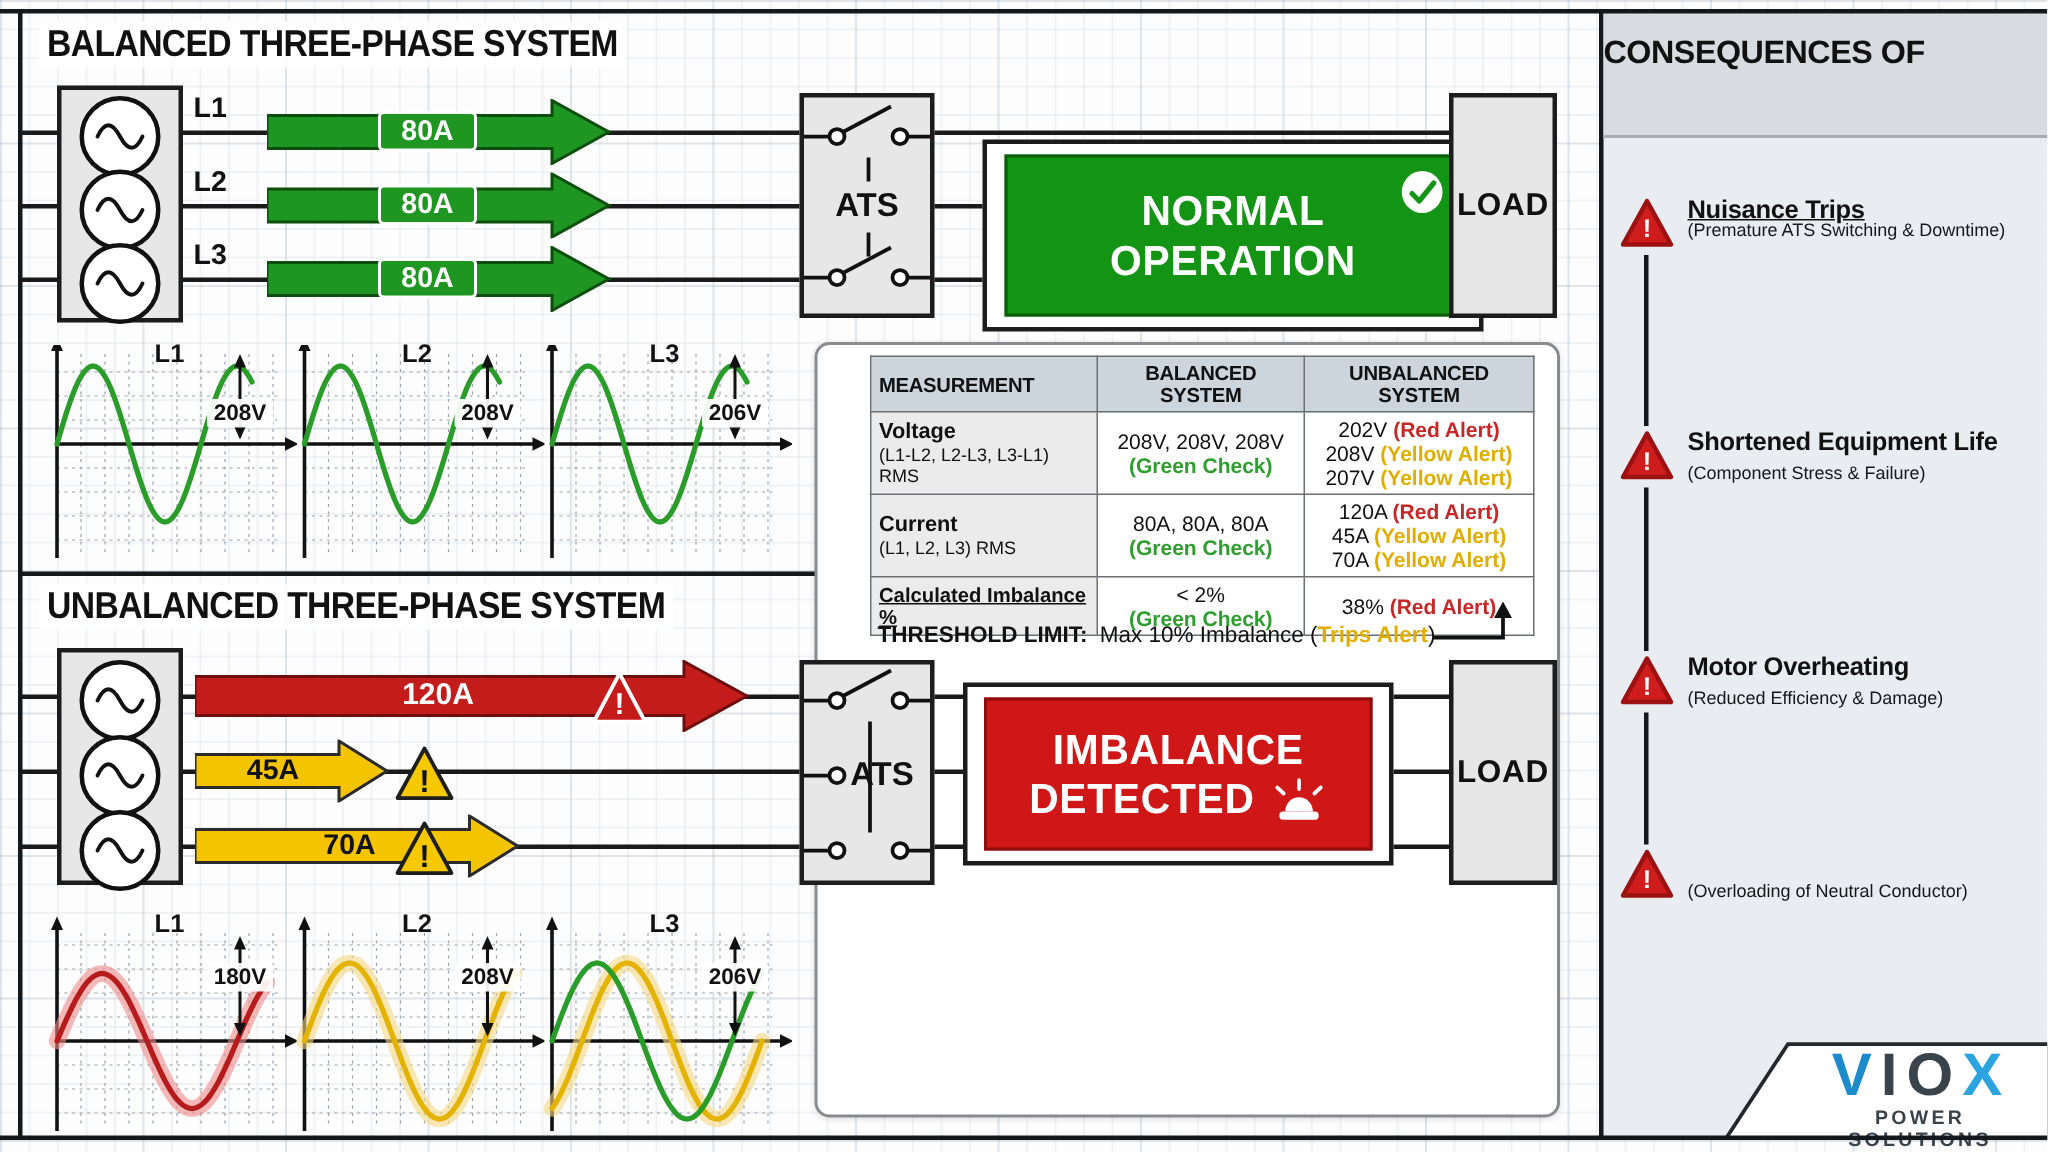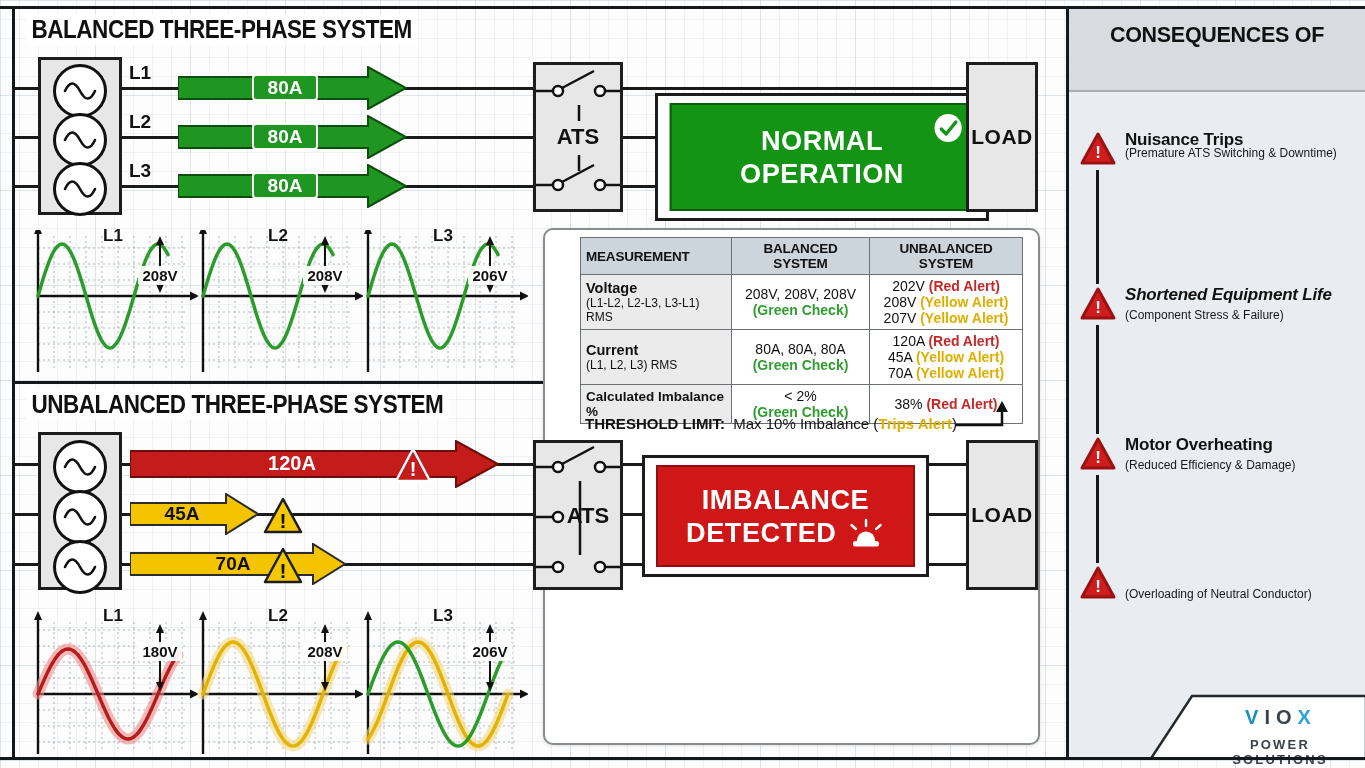--- a/index.html
+++ b/index.html
@@ -53,30 +53,30 @@
   .mname{font-weight:bold;font-size:14.5px;}
   .msub{font-size:12px;}
   .alert-red{color:#c62828;font-weight:bold;}
   .alert-yellow{color:#dfae00;font-weight:bold;}
   .alert-green{color:#2e9e2e;font-weight:bold;}
   #threshold-note{position:absolute;left:553px;top:415px;width:436px;text-align:center;font-size:15px;z-index:3;white-space:nowrap;}
   
   #sidebar{position:absolute;left:1066px;top:6px;width:299px;height:754px;background:#e9edf2;
     border-left:3.5px solid #15181b;box-sizing:border-box;z-index:5;}
   #sidebar-header{position:absolute;left:0;top:0;width:100%;height:86px;background:#d8dce0;
-    border-bottom:2px solid #a7adb3;box-sizing:border-box;text-align:center;font-weight:bold;
+    border-bottom:2px solid #a7adb3;box-sizing:border-box;font-weight:bold;
     font-size:21.5px;letter-spacing:-.3px;padding-top:15px;line-height:28px;}
   .cq-title{position:absolute;left:56px;width:238px;font-weight:bold;font-size:17px;letter-spacing:-.2px;}
   .cq-sub{position:absolute;left:56px;width:240px;font-size:12px;color:#15181b;}
   .cq-icon{position:absolute;left:10px;width:38px;height:36px;}
   .cq-conn{position:absolute;left:27px;width:2.5px;background:#15181b;}
   
   #logo-plaque{position:absolute;left:1140px;top:694px;z-index:6;}
   #logo-text{position:absolute;left:1206px;top:700px;width:150px;text-align:center;z-index:7;
-    font-weight:bold;font-size:20px;letter-spacing:6px;line-height:34px;}
+    font-weight:bold;font-size:40px;letter-spacing:6px;line-height:34px;}
   #logo-tagline{position:absolute;left:1200px;top:737px;width:160px;text-align:center;z-index:7;
     font-weight:bold;font-size:13px;letter-spacing:2.2px;color:#39434c;}
   .lv{color:#1d8bc9;} .li{color:#39434c;} .lo{color:#39434c;} .lx{color:#2aa3de;}
   .z3{z-index:3;} .z4{z-index:4;}
 </style>
 </head>
 <body>
 
 <div id="canvas">
 
@@ -197,21 +197,21 @@
             <div class="alert-green">(Green Check)</div>
           </td>
       <td class="c">
         <div><span>120A</span> <span class="alert-red">(Red Alert)</span></div>
         <div><span>45A</span> <span class="alert-yellow">(Yellow Alert)</span></div>
         <div><span>70A</span> <span class="alert-yellow">(Yellow Alert)</span></div>
       </td>
     </tr>
     <tr>
       <td class="m">
-            <div class="mname" style="font-size:13.5px;">Calculated Imbalance %</div>
+            <div class="mname" style="font-size:13.5px;text-decoration:underline;">Calculated Imbalance %</div>
           </td>
       <td class="c">
             <div>&lt; 2%</div>
             <div class="alert-green">(Green Check)</div>
           </td>
       <td class="c">
             <div><span>38%</span> <span class="alert-red">(Red Alert)</span></div>
           </td>
     </tr>
   </tbody>
@@ -316,29 +316,29 @@
 
   <div id="sidebar">
     <div id="sidebar-header">
       <div>CONSEQUENCES OF</div>
     </div>
 
     <svg class="cq-icon" style="top:125px;" width="38" height="36">
       <polygon points="19,3 35,32 3,32" fill="#cf1d1d" stroke="#9c1212" stroke-width="3" stroke-linejoin="round"></polygon>
       <text x="19" y="27" text-anchor="middle" font-size="17" font-weight="bold" fill="#fff" font-family="Liberation Sans, sans-serif">!</text>
     </svg>
-    <div class="cq-title" style="top:124px;">Nuisance Trips</div>
+    <div class="cq-title" style="top:124px;text-decoration:underline;">Nuisance Trips</div>
     <div class="cq-sub" style="top:140px;">(Premature ATS Switching &amp; Downtime)</div>
     <div class="cq-conn" style="top:164px;height:114px;"></div>
 
     <svg class="cq-icon" style="top:280px;" width="38" height="36">
       <polygon points="19,3 35,32 3,32" fill="#cf1d1d" stroke="#9c1212" stroke-width="3" stroke-linejoin="round"></polygon>
       <text x="19" y="27" text-anchor="middle" font-size="17" font-weight="bold" fill="#fff" font-family="Liberation Sans, sans-serif">!</text>
     </svg>
-    <div class="cq-title" style="top:279px;font-style:italic;">Shortened Equipment Life</div>
+    <div class="cq-title" style="top:279px;">Shortened Equipment Life</div>
     <div class="cq-sub" style="top:302px;">(Component Stress &amp; Failure)</div>
     <div class="cq-conn" style="top:319px;height:109px;"></div>
 
     <svg class="cq-icon" style="top:430px;" width="38" height="36">
       <polygon points="19,3 35,32 3,32" fill="#cf1d1d" stroke="#9c1212" stroke-width="3" stroke-linejoin="round"></polygon>
       <text x="19" y="27" text-anchor="middle" font-size="17" font-weight="bold" fill="#fff" font-family="Liberation Sans, sans-serif">!</text>
     </svg>
     <div class="cq-title" style="top:429px;">Motor Overheating</div>
     <div class="cq-sub" style="top:452px;">(Reduced Efficiency &amp; Damage)</div>
     <div class="cq-conn" style="top:469px;height:88px;"></div>

